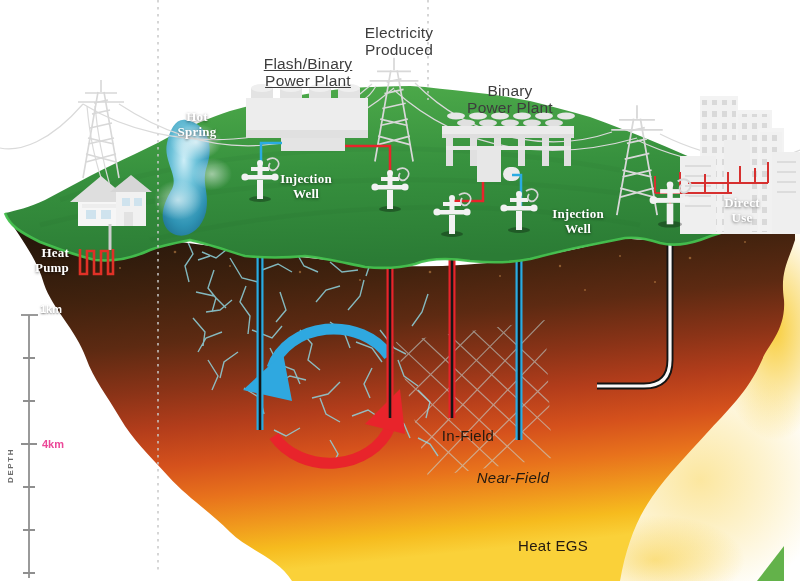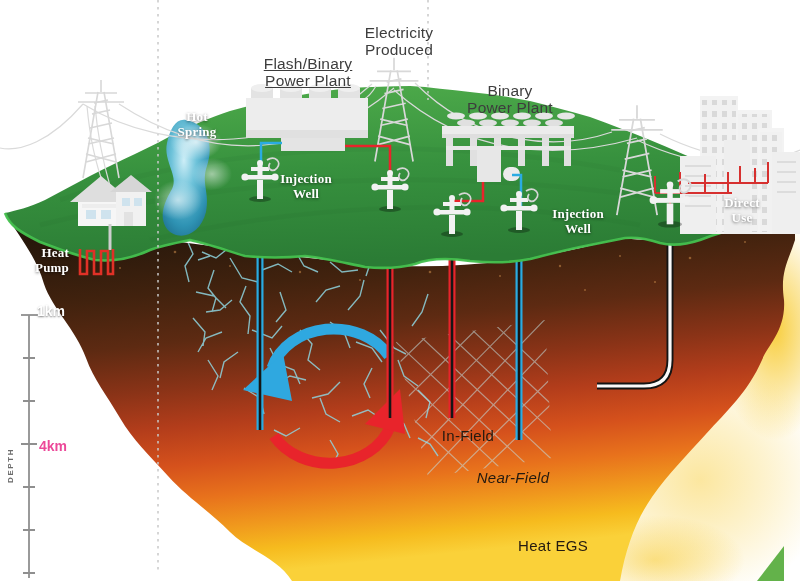--- a/index.html
+++ b/index.html
@@ -10,21 +10,21 @@
   #scene{position:absolute;left:0;top:0;}
   .lbl{
     position:absolute;white-space:pre-line;text-align:center;
     line-height:1.12;letter-spacing:.2px;pointer-events:none;
   }
   .lbl.dark{color:#3d3d3d;font-size:15.5px;font-weight:500;}
   .lbl.white{color:#ffffff;font-size:13px;font-weight:700;
     text-shadow:0 1px 3px rgba(0,0,0,.55);font-family:Liberation Serif, serif;}
   .lbl.earth{color:#241a10;font-size:15px;font-weight:500;letter-spacing:.3px;}
   .lbl.center{transform:translateX(-50%);}
-  .km{position:absolute;font-size:14px;font-weight:700;transform:translateX(-50%);}
+  .km{position:absolute;font-size:11px;font-weight:700;transform:translateX(-50%);}
   .km.white{color:#ffffff;text-shadow:0 1px 2px rgba(0,0,0,.5);}
   .km.gray{color:#ec4899;}
   .depth-label{
     position:absolute;font-size:8px;font-weight:700;color:#6b6b6b;
     letter-spacing:1.6px;transform:rotate(-90deg);transform-origin:left top;
   }
 </style>
 </head>
 <body>
 

